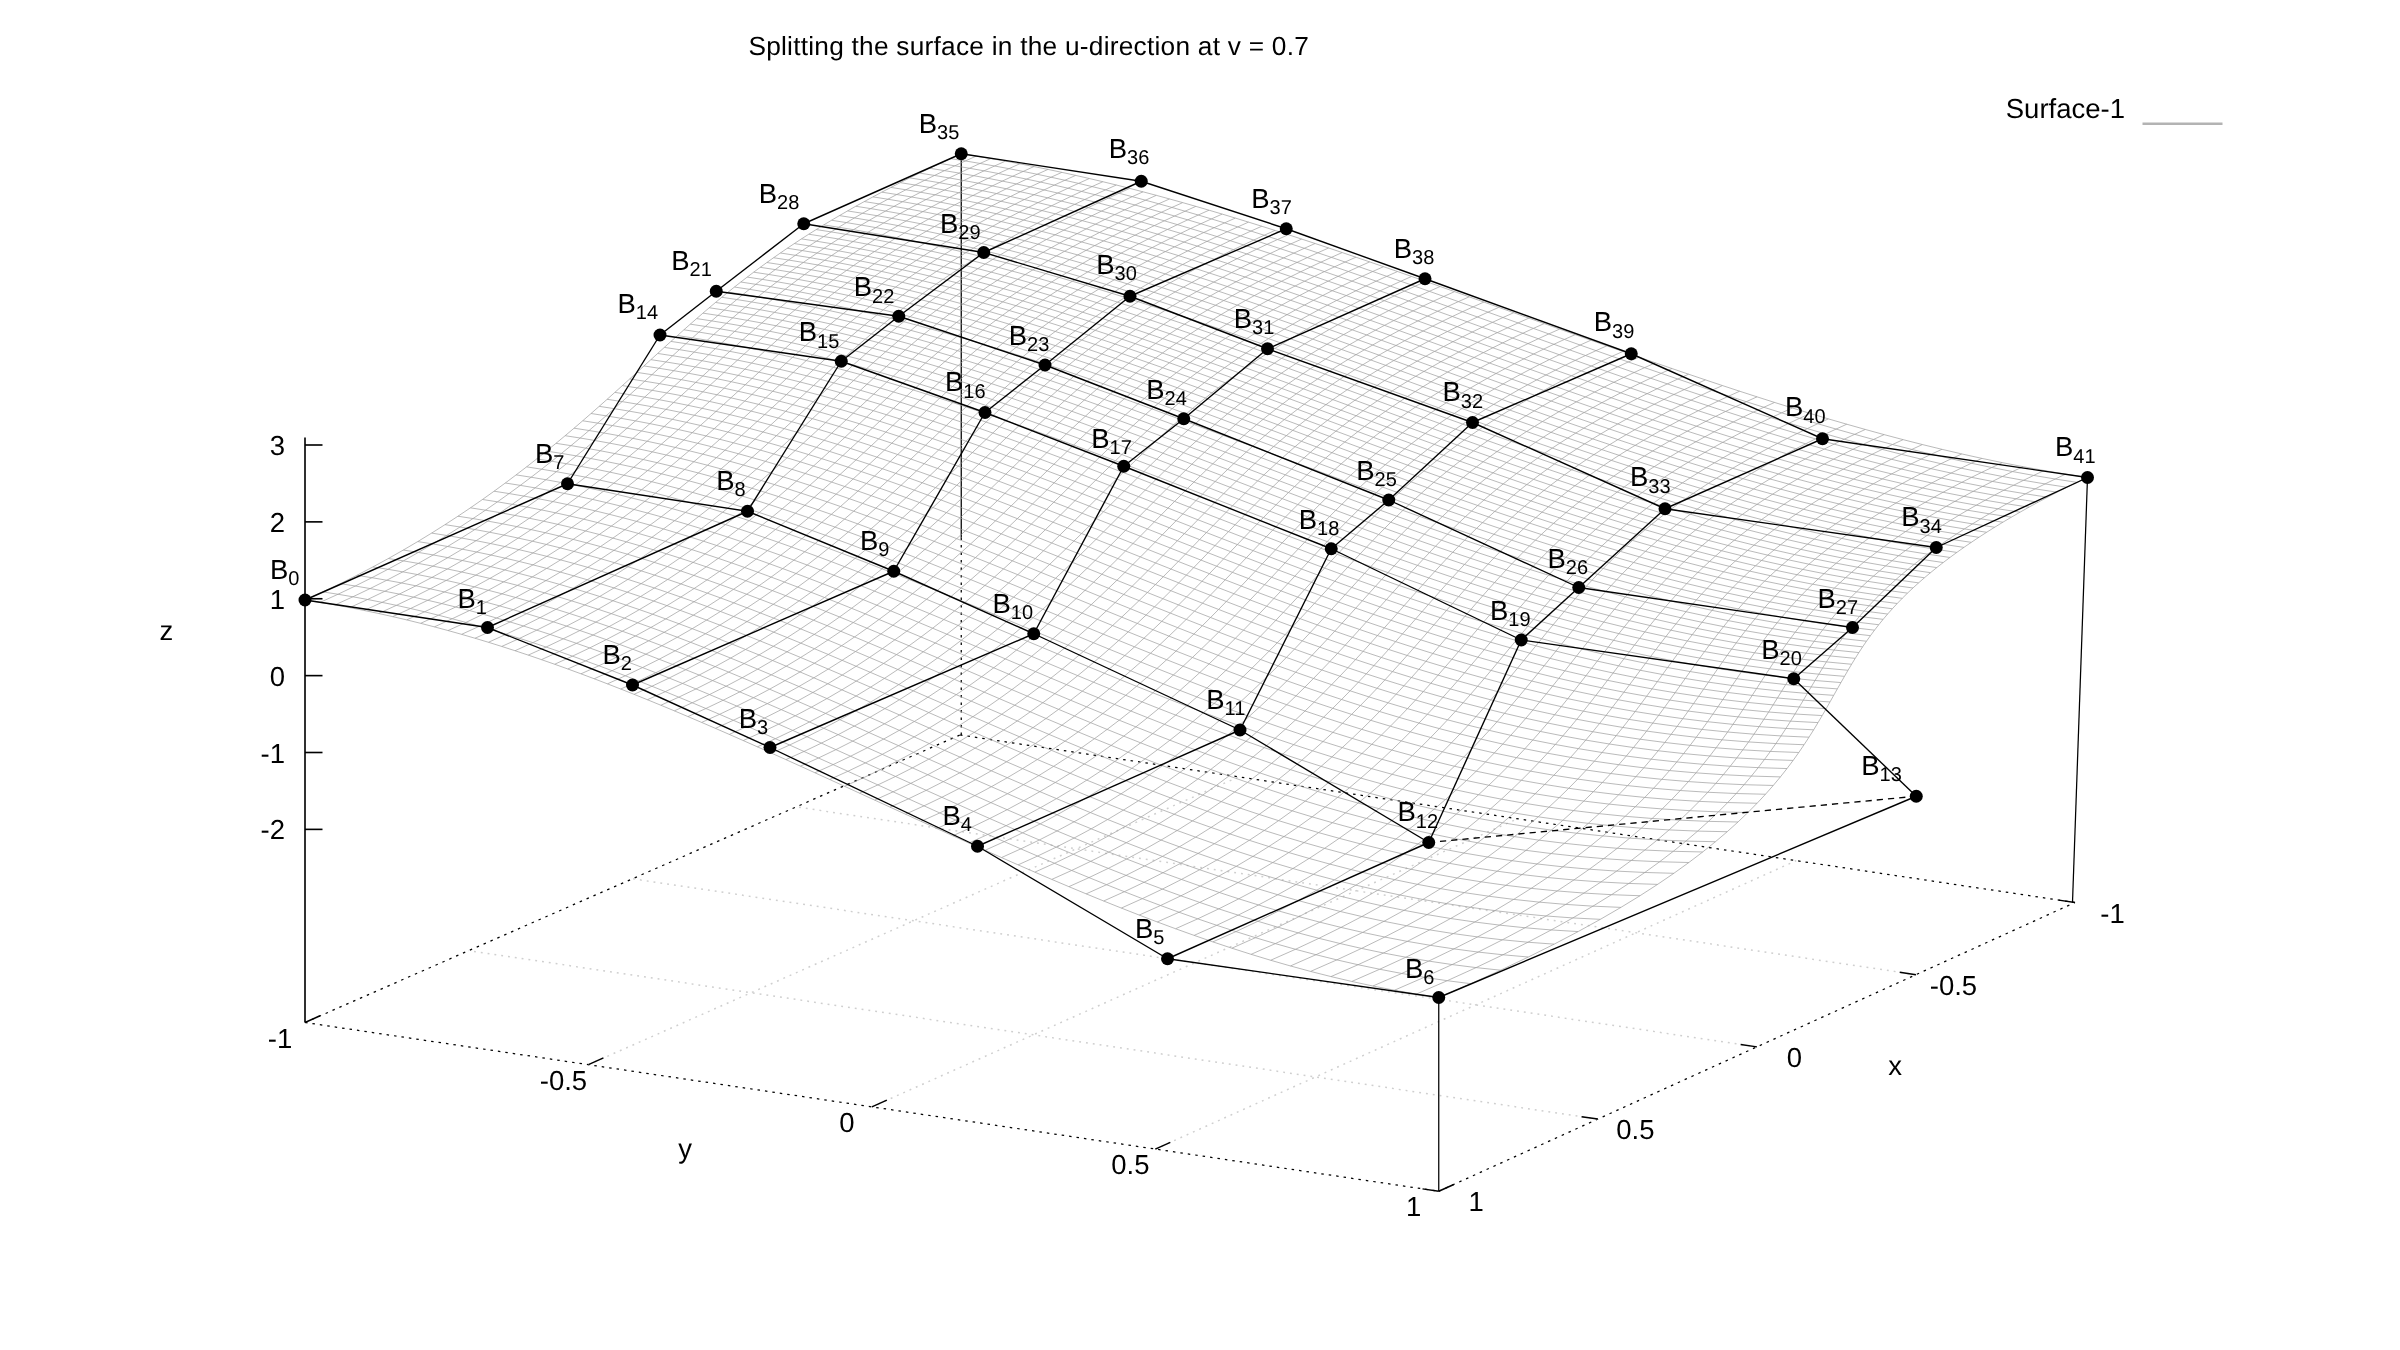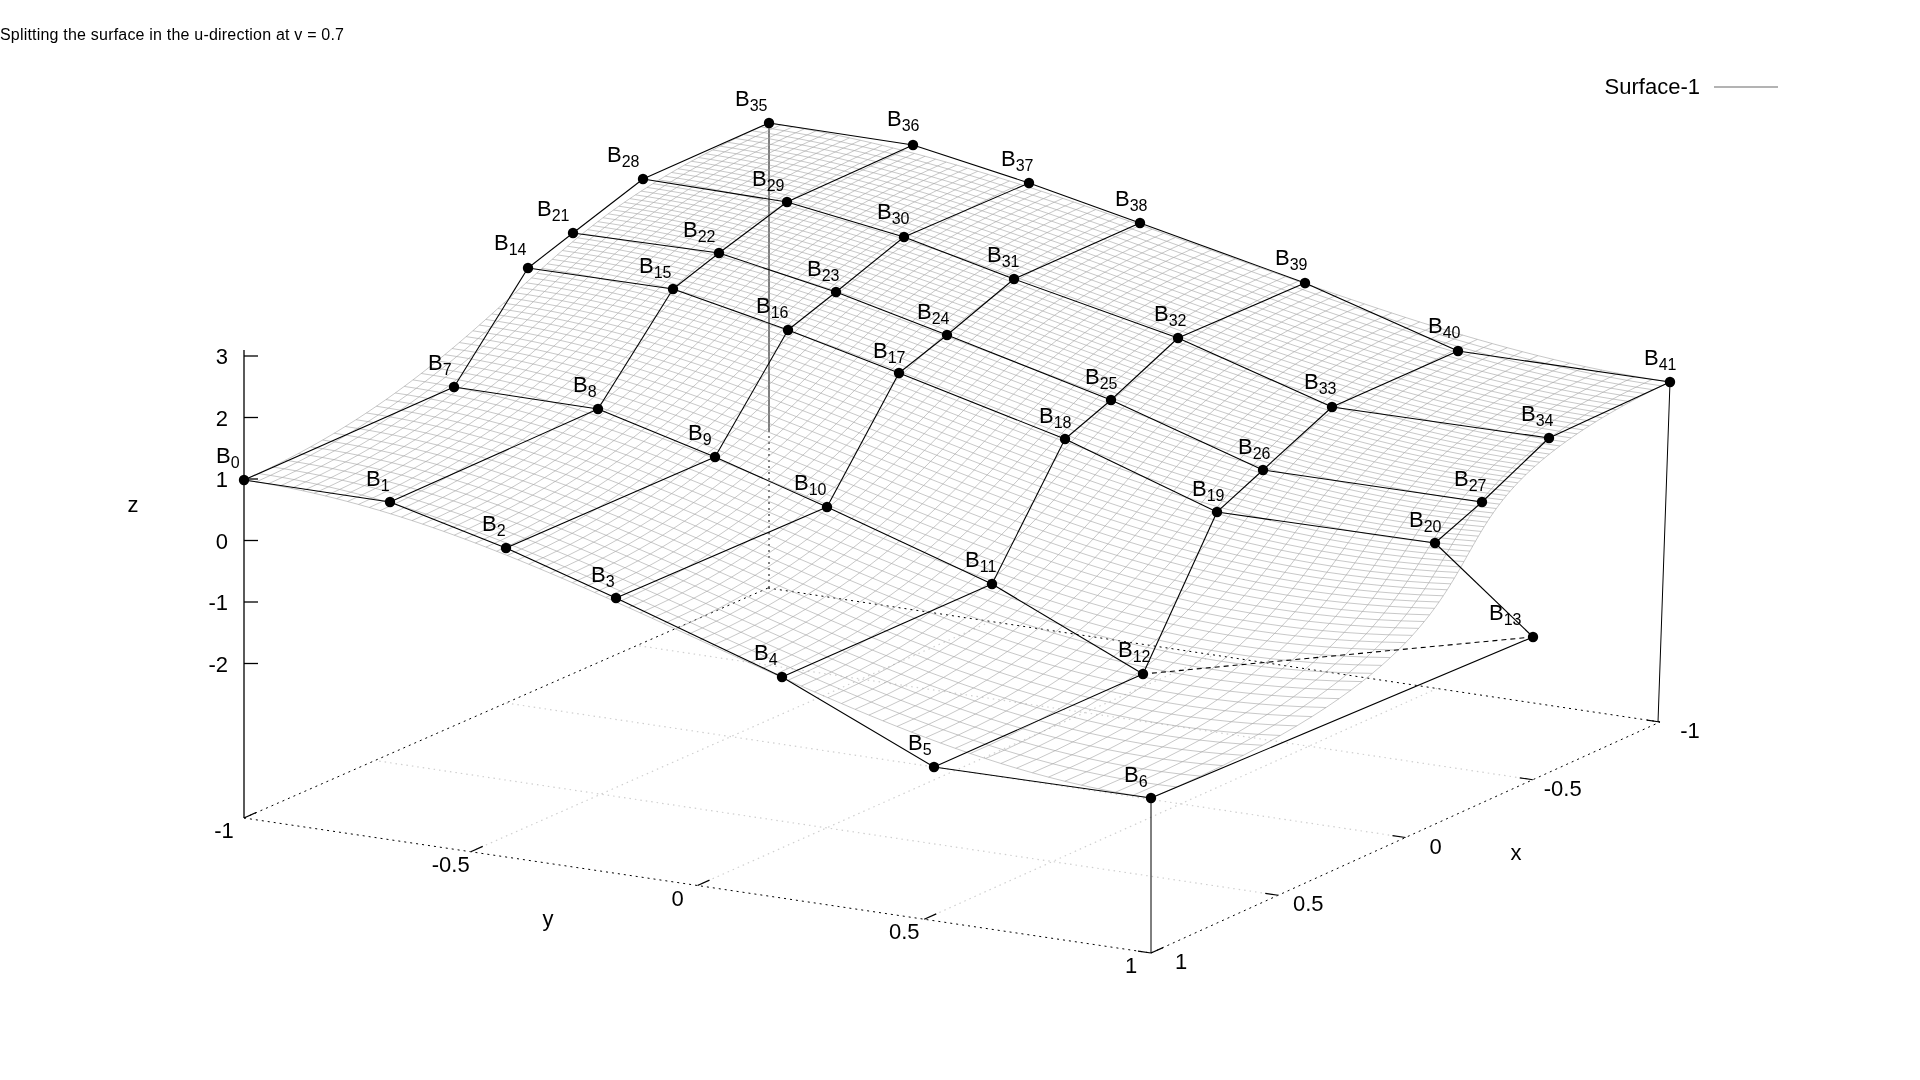--- a/index.html
+++ b/index.html
@@ -1,20 +1,20 @@
 <!DOCTYPE html>
 <html><head>
 <meta charset="utf-8">
 <style>
   html,body{margin:0;padding:0;background:#ffffff;}
   body{width:1920px;height:1080px;position:relative;overflow:hidden;
        font-family:"Liberation Sans", sans-serif;color:#000;}
-  #title{position:absolute;top:26px;left:0;width:1646px;text-align:left;
-         font-size:16px;letter-spacing:0.2px;}
-  #legend{position:absolute;top:74px;right:142px;display:flex;align-items:center;gap:14px;}
+  #title{position:absolute;top:26px;left:0;width:1646px;text-align:center;
+         font-size:21px;letter-spacing:0.2px;}
+  #legend{position:absolute;top:74px;right:142px;display:flex;align-items:flex-end;gap:14px;}
   #legend .lbl{font-size:22px;}
   #legend .sample{width:64px;height:0;border-top:2px solid #b3b3b3;}
   #plot{position:absolute;top:0;left:0;width:1920px;height:1080px;}
   svg text{font-family:"Liberation Sans", sans-serif;}
 </style>
 </head>
 <body>
 
 <div id="title">Splitting the surface in the u-direction at v = 0.7</div>
 

